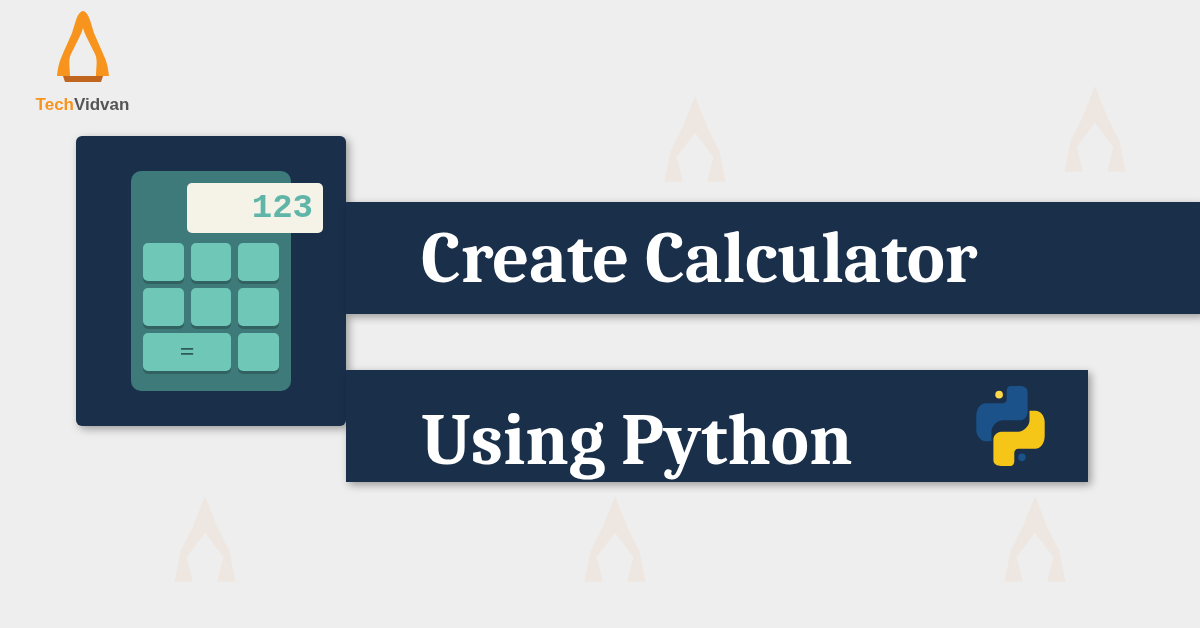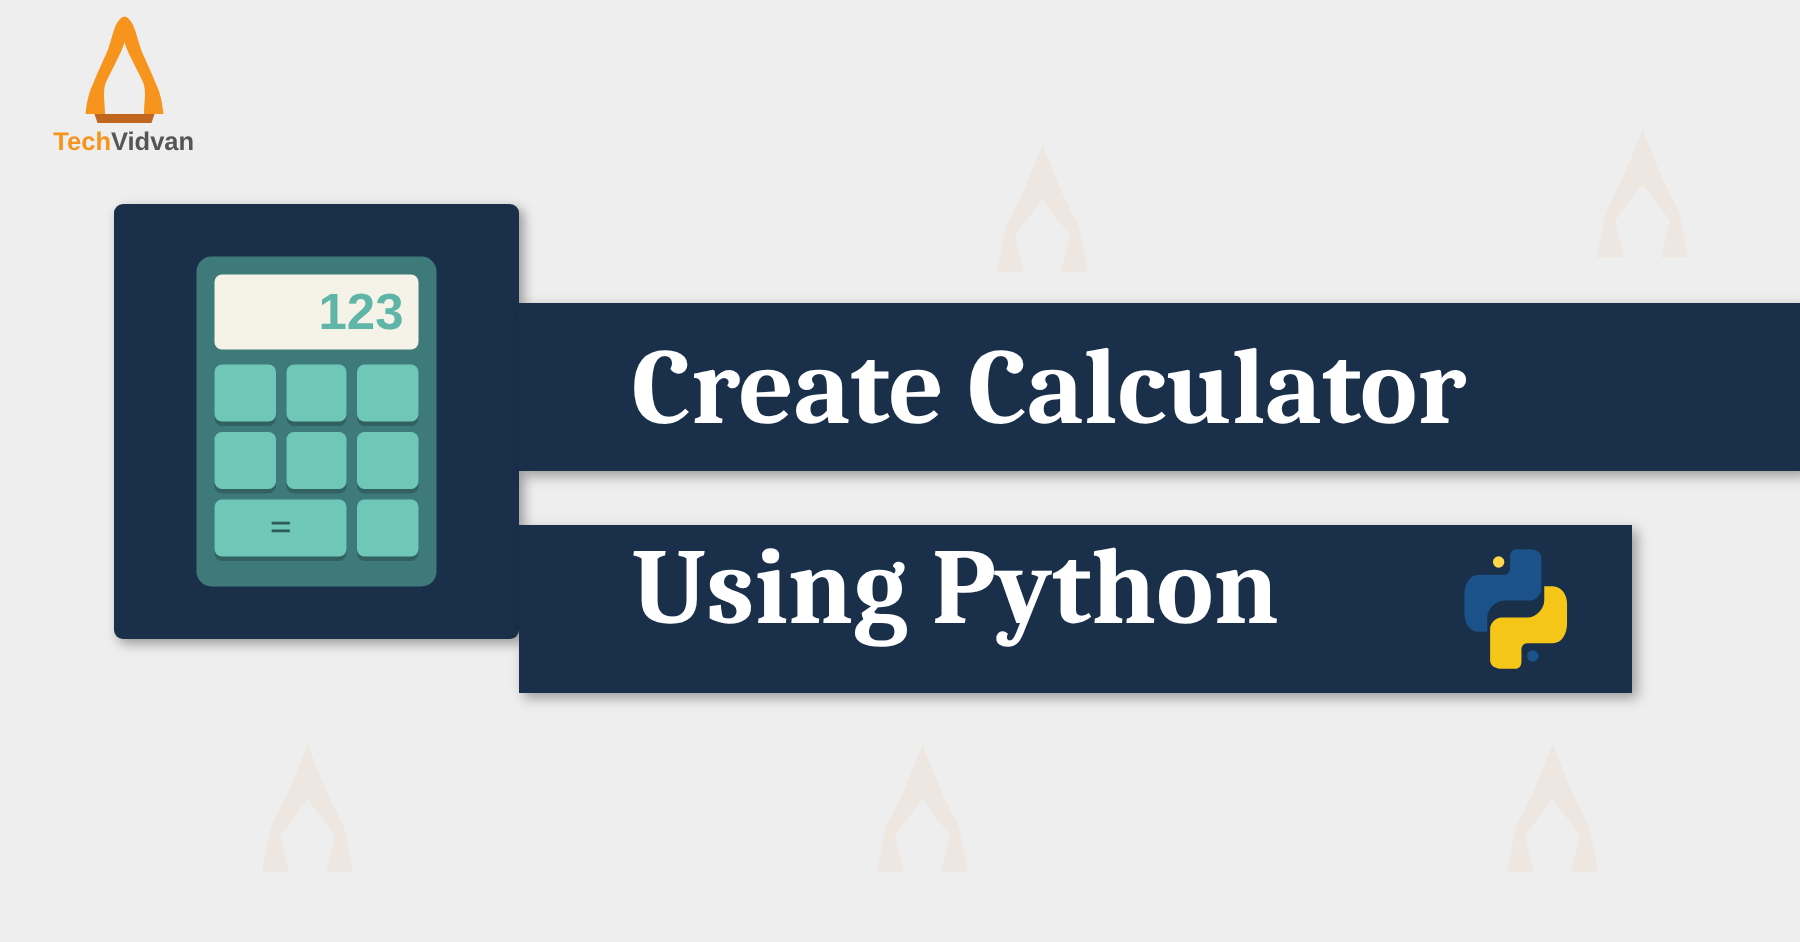--- a/index.html
+++ b/index.html
@@ -36,21 +36,21 @@
       width: 70px;
       height: 75px;
       margin: 0 auto;
       position: relative;
     }
     .logo-text {
       text-align: center;
       font-family: Arial, sans-serif;
       font-size: 17px;
       font-weight: bold;
-      margin-top: 2px;
+      margin-top: 12px;
     }
     .logo-text .tech {
       color: #f7941e;
     }
     .logo-text .vidvan {
       color: #555;
     }
     .calculator-tile {
       position: absolute;
       left: 76px;
@@ -74,25 +74,26 @@
     }
     .calc-display {
       width: 100%;
       height: 50px;
       background: #f5f3e8;
       border-radius: 5px;
       display: flex;
       align-items: center;
       justify-content: flex-end;
       padding-right: 10px;
-      font-family: Liberation Sans, sans-serif;
+      font-family: Liberation Mono, monospace;
       font-size: 34px;
       color: #5fb5a8;
       font-weight: bold;
       margin-bottom: 10px;
+      margin-left: 44px;
     }
     .calc-buttons {
       display: grid;
       grid-template-columns: repeat(3, 1fr);
       gap: 7px;
     }
     .calc-btn {
       background: #6fc7b8;
       border-radius: 5px;
       height: 38px;
@@ -115,27 +116,27 @@
       height: 112px;
       background: #1a2f4a;
       box-shadow: 3px 3px 8px rgba(0,0,0,0.35);
       display: flex;
       align-items: center;
       padding-left: 75px;
     }
     .banner-2 {
       position: absolute;
       left: 346px;
-      top: 350px;
+      top: 370px;
       width: 742px;
       height: 112px;
       background: #1a2f4a;
       box-shadow: 3px 3px 8px rgba(0,0,0,0.35);
       display: flex;
-      align-items: flex-start;
+      align-items: flex-end;
       padding-left: 75px;
       position: absolute;
     }
     .banner-text {
       color: #fff;
       font-size: 72px;
       font-weight: bold;
       font-family: 'Cambria', Georgia, serif;
     }
     .python-icon {

